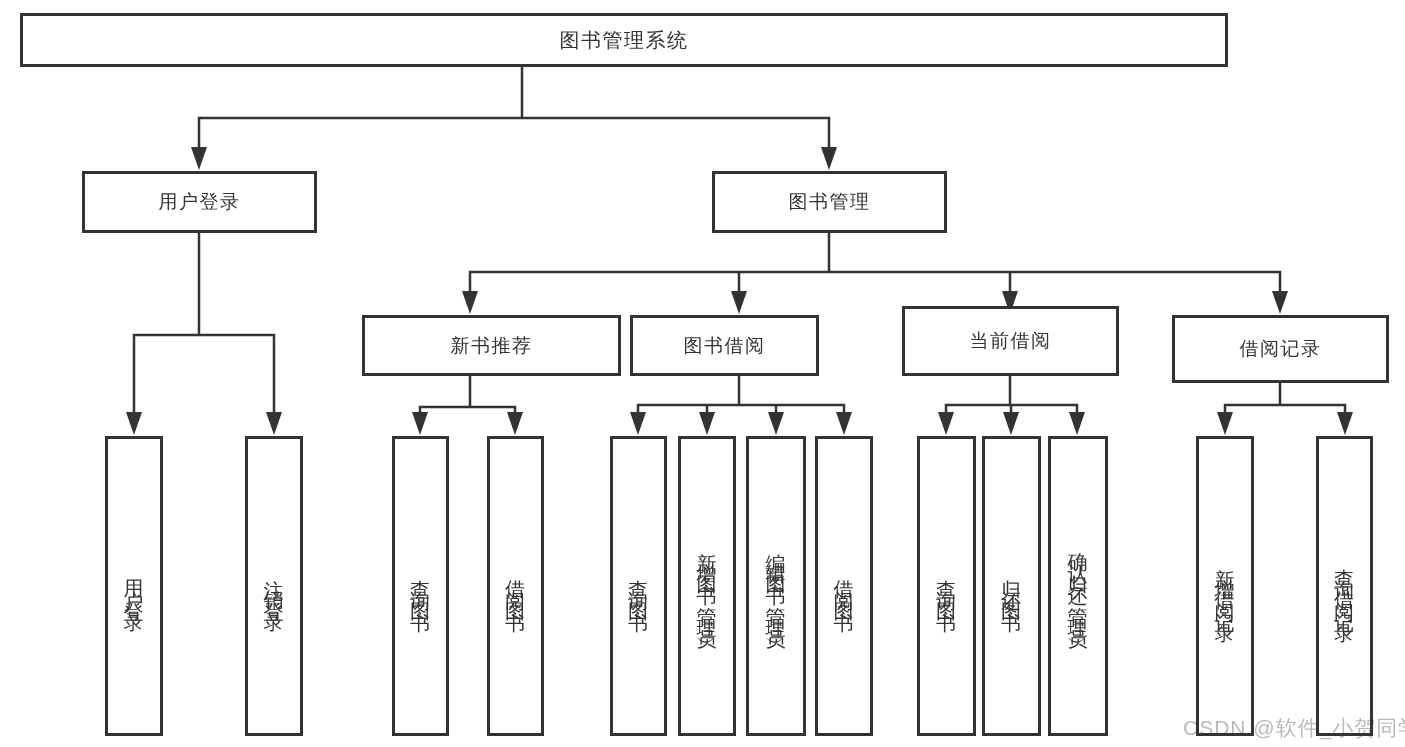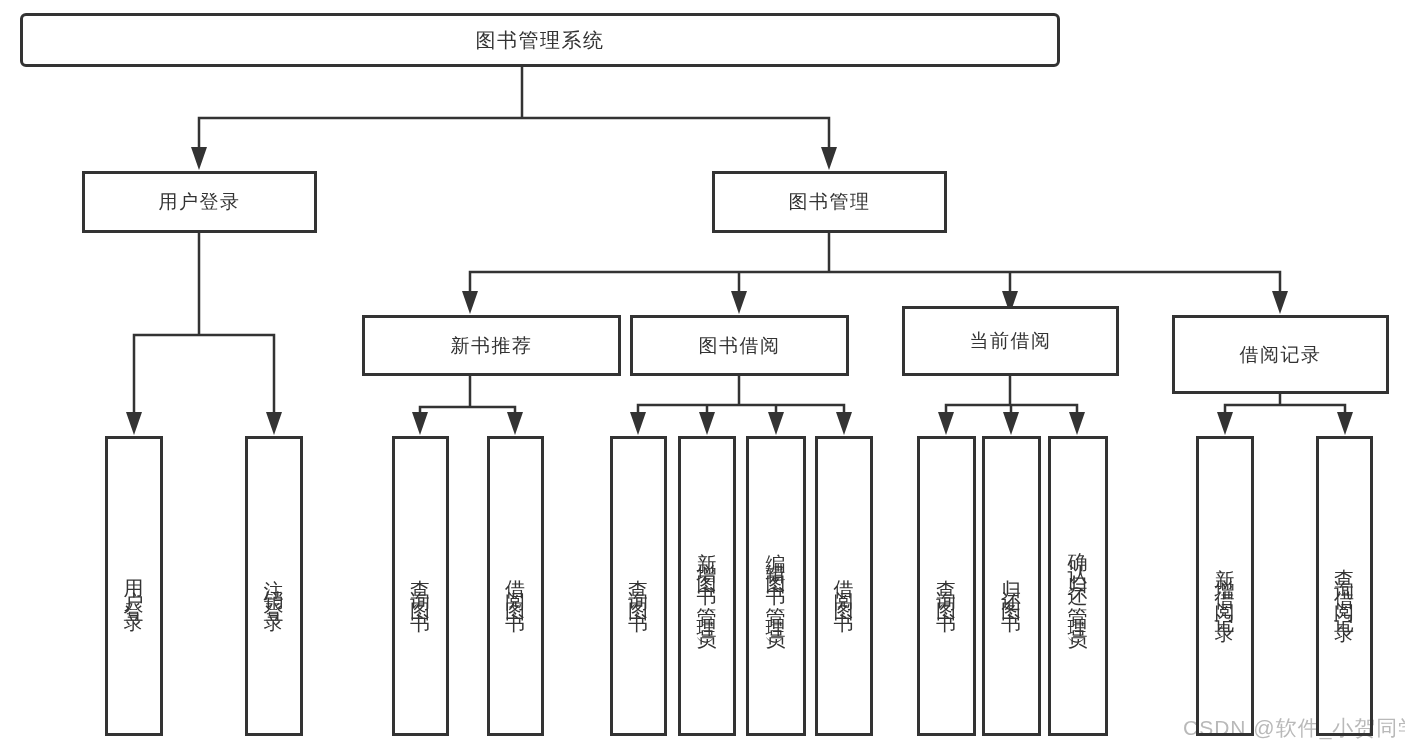--- a/index.html
+++ b/index.html
@@ -91,41 +91,41 @@
       <polygon points="768,412 784,412 776,435"></polygon>
       <polygon points="836,412 852,412 844,435"></polygon>
       <polygon points="938,412 954,412 946,435"></polygon>
       <polygon points="1003,412 1019,412 1011,435"></polygon>
       <polygon points="1069,412 1085,412 1077,435"></polygon>
       <polygon points="1217,412 1233,412 1225,435"></polygon>
       <polygon points="1337,412 1353,412 1345,435"></polygon>
     </g>
   </svg>
 
-  <div class="node hbox root" style="left:20px;top:13px;width:1040px;height:54px;border-radius:6px;">
+  <div class="node hbox root" style="left:20px;top:13px;width:1208px;height:54px;">
     <span>图书管理系统</span>
   </div>
 
   <div class="node hbox" style="left:82px;top:171px;width:235px;height:62px;">
     <span>用户登录</span>
   </div>
   <div class="node hbox" style="left:712px;top:171px;width:235px;height:62px;text-align:right;">
     <span>图书管理</span>
   </div>
 
   <div class="node hbox" style="left:362px;top:315px;width:259px;height:61px;">
     <span>新书推荐</span>
   </div>
-  <div class="node hbox" style="left:630px;top:315px;width:219px;height:61px;">
+  <div class="node hbox" style="left:630px;top:315px;width:189px;height:61px;">
     <span>图书借阅</span>
   </div>
   <div class="node hbox" style="left:902px;top:306px;width:217px;height:70px;">
     <span>当前借阅</span>
   </div>
-  <div class="node hbox" style="left:1172px;top:315px;width:217px;height:79px;">
+  <div class="node hbox" style="left:1172px;top:315px;width:217px;height:68px;">
     <span>借阅记录</span>
   </div>
 
   <div class="node vbox" style="left:105px;width:58px;">
     <span class="vtext">用户登录</span>
   </div>
   <div class="node vbox" style="left:245px;width:58px;">
     <span class="vtext">注销登录</span>
   </div>
 

